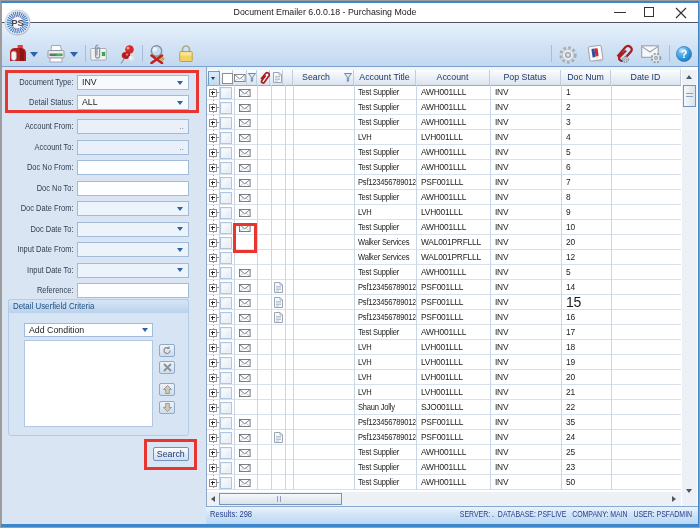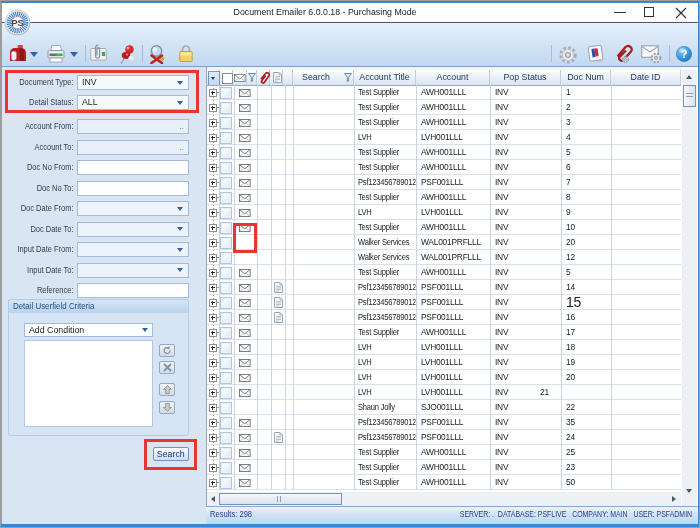--- a/index.html
+++ b/index.html
@@ -780,21 +780,21 @@
 <div style="position:absolute;left:217px;top:392.0px;width:2px;height:1px;background:#9a9a9a"></div>
 <div style="position:absolute;left:220.0px;top:387.0px;width:10px;height:10px;border:1px solid #aec6e2;background:linear-gradient(135deg,#ffffff,#f2f6fa 45%,#dfe7ef);box-shadow:inset 0 0 0 1px #eaf1f8;"></div>
 <svg style="position:absolute;left:239.25px;top:388.5px" width="11.5" height="8" viewBox="0 0 11.5 8">
     <rect x="0.4" y="0.4" width="10.7" height="7.2" fill="#fbfcfd" stroke="#595f66" stroke-width="0.8"></rect>
     <path d="M0.8 0.8 L5.75 4.9 L10.7 0.8" fill="none" stroke="#595f66" stroke-width="0.8"></path>
     <path d="M1 7 L4.3 4.4 M10.5 7 L7.2 4.4" fill="none" stroke="#a8aeb5" stroke-width="0.7"></path>
   </svg>
 <div style="left:358px;width:64px;overflow:hidden;transform:scaleX(0.9);transform-origin:left center;top:385px;height:15px;line-height:15px;position:absolute;font-size:8.4px;letter-spacing:-0.22px;color:#1c1c1c;white-space:nowrap">LVH</div>
 <div style="left:421px;top:385px;height:15px;line-height:15px;position:absolute;font-size:8.4px;letter-spacing:-0.22px;color:#1c1c1c;white-space:nowrap">LVH001LLL</div>
 <div style="left:495px;top:385px;height:15px;line-height:15px;position:absolute;font-size:8.4px;letter-spacing:-0.22px;color:#1c1c1c;white-space:nowrap">INV</div>
-<div style="left:540px;top:385px;height:15px;line-height:15px;position:absolute;font-size:8.4px;letter-spacing:-0.22px;color:#1c1c1c;white-space:nowrap">21</div>
+<div style="left:566px;top:385px;height:15px;line-height:15px;position:absolute;font-size:8.4px;letter-spacing:-0.22px;color:#1c1c1c;white-space:nowrap">21</div>
 <div style="position:absolute;left:207px;top:400px;width:474px;height:15px;border-bottom:1px solid #d8e0ea;box-sizing:border-box">
     <div style="position:absolute;left:12px;top:0;width:1px;height:15px;background:#c9d6e6"></div>
     <div style="position:absolute;left:26.5px;top:0;width:1px;height:15px;background:#c9d6e6"></div>
     <div style="position:absolute;left:50px;top:0;width:1px;height:15px;background:#c9d6e6"></div>
     <div style="position:absolute;left:64px;top:0;width:1px;height:15px;background:#c9d6e6"></div>
     <div style="position:absolute;left:77.5px;top:0;width:1px;height:15px;background:#c9d6e6"></div>
     <div style="position:absolute;left:85.5px;top:0;width:1px;height:15px;background:#c9d6e6"></div>
     <div style="position:absolute;left:147px;top:0;width:1px;height:15px;background:#c9d6e6"></div>
     <div style="position:absolute;left:209px;top:0;width:1px;height:15px;background:#c9d6e6"></div>
     <div style="position:absolute;left:283px;top:0;width:1px;height:15px;background:#c9d6e6"></div>

